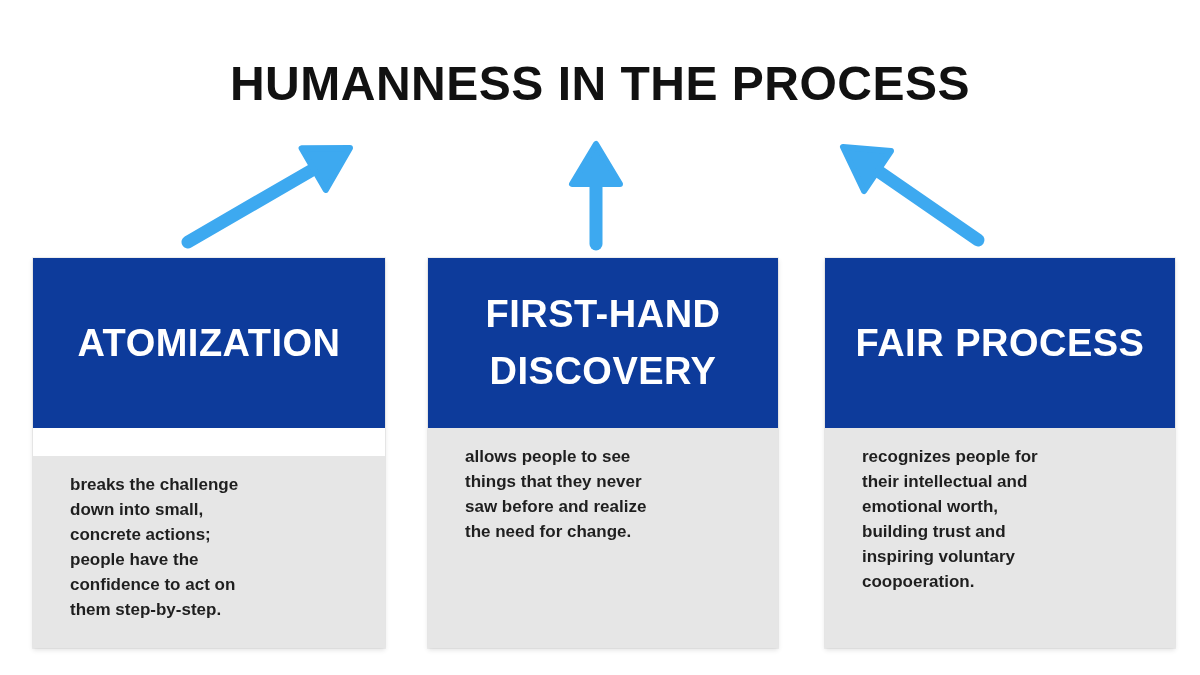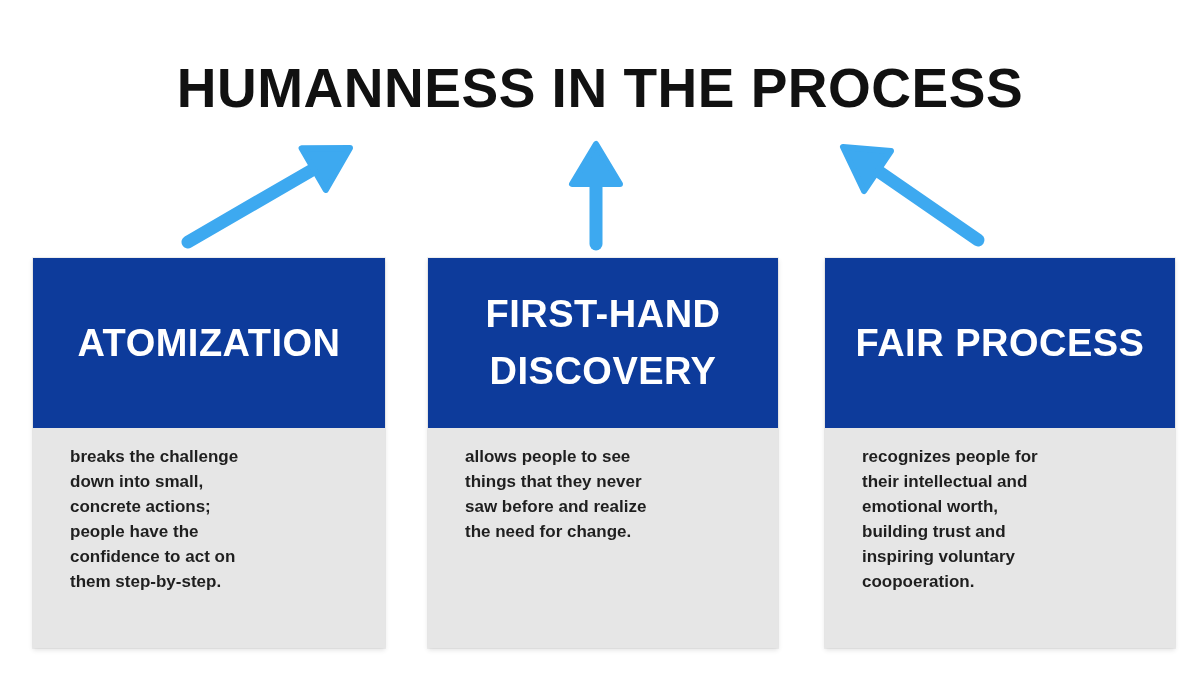--- a/index.html
+++ b/index.html
@@ -21,21 +21,21 @@
     width:1200px;height:675px;
     background:var(--page-bg);
     overflow:hidden;
     margin:0 auto;
   }
   .page-title{
     position:absolute;
     top:56px;left:0;width:100%;
     margin:0;
     text-align:center;
-    font-size:55px;
+    font-size:48px;
     font-weight:800;
     letter-spacing:0.5px;
     color:var(--title-text);
   }
   .arrows-svg{
     position:absolute;
     inset:0;
     width:100%;height:100%;
     pointer-events:none;
   }
@@ -52,21 +52,21 @@
     stroke-linejoin:round;
   }
   .card{
     position:absolute;
     top:258px;
     height:390px;
     display:flex;
     flex-direction:column;
     box-shadow:0 0 0 1px rgba(0,0,0,0.05), 0 2px 5px rgba(0,0,0,0.12);
   }
-  .card-1{left:33px;width:352px;}
+  .card-1{left:33px;width:352px;gap:28px;}
   .card-2{left:428px;width:350px;}
   .card-3{left:825px;width:350px;}
   .card-header{
     height:170px;
     flex:0 0 170px;
     background:var(--header-bg);
     color:var(--header-text);
     display:flex;
     align-items:center;
     justify-content:center;

